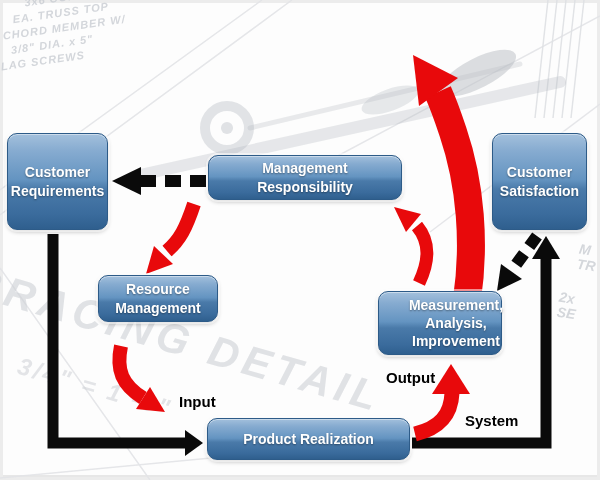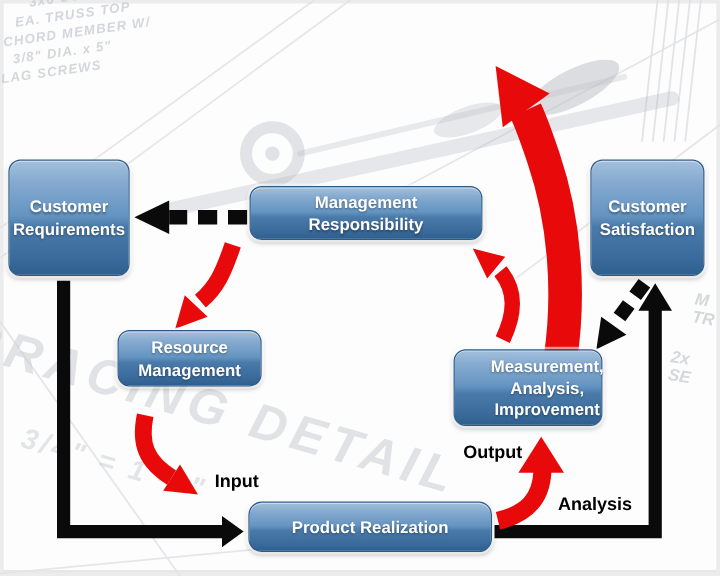--- a/index.html
+++ b/index.html
@@ -56,21 +56,21 @@
     text-align:center;white-space:pre-line;
     text-shadow:0 1px 2px rgba(0,0,0,.4);
     box-sizing:border-box;
   }
   .node.qms{left:209px;top:13px;width:198px;height:42px;}
   .node.cr {left:7px;  top:133px;width:101px;height:97px;}
   .node.mr {left:208px;top:155px;width:194px;height:45px;}
   .node.cs {left:492px;top:133px;width:95px; height:97px;}
   .node.rm {left:98px; top:275px;width:120px;height:47px;}
   .node.me {left:378px;top:291px;width:124px;height:64px;padding-left:32px;}
-  .node.pr {left:207px;top:418px;width:203px;height:42px;border-radius:11px;}
+  .node.pr {left:207px;top:418px;width:203px;height:42px;}
 
   
   .flow-label{position:absolute;z-index:4;color:#000;font-weight:bold;font-size:15px;}
   .flow-label.input  {left:179px;top:393px;}
   .flow-label.output {left:386px;top:369px;}
   .flow-label.product{left:465px;top:412px;}
 </style>
 </head>
 <body>
 
@@ -176,15 +176,15 @@
 Satisfaction</div>
   <div class="node rm">Resource
 Management</div>
   <div class="node me">Measurement,
 Analysis,
 Improvement</div>
   <div class="node pr">Product Realization</div>
 
   <div class="flow-label input">Input</div>
   <div class="flow-label output">Output</div>
-  <div class="flow-label product">Analysis</div>
+  <div class="flow-label product">System</div>
 
 </div>
 
 </body></html>

